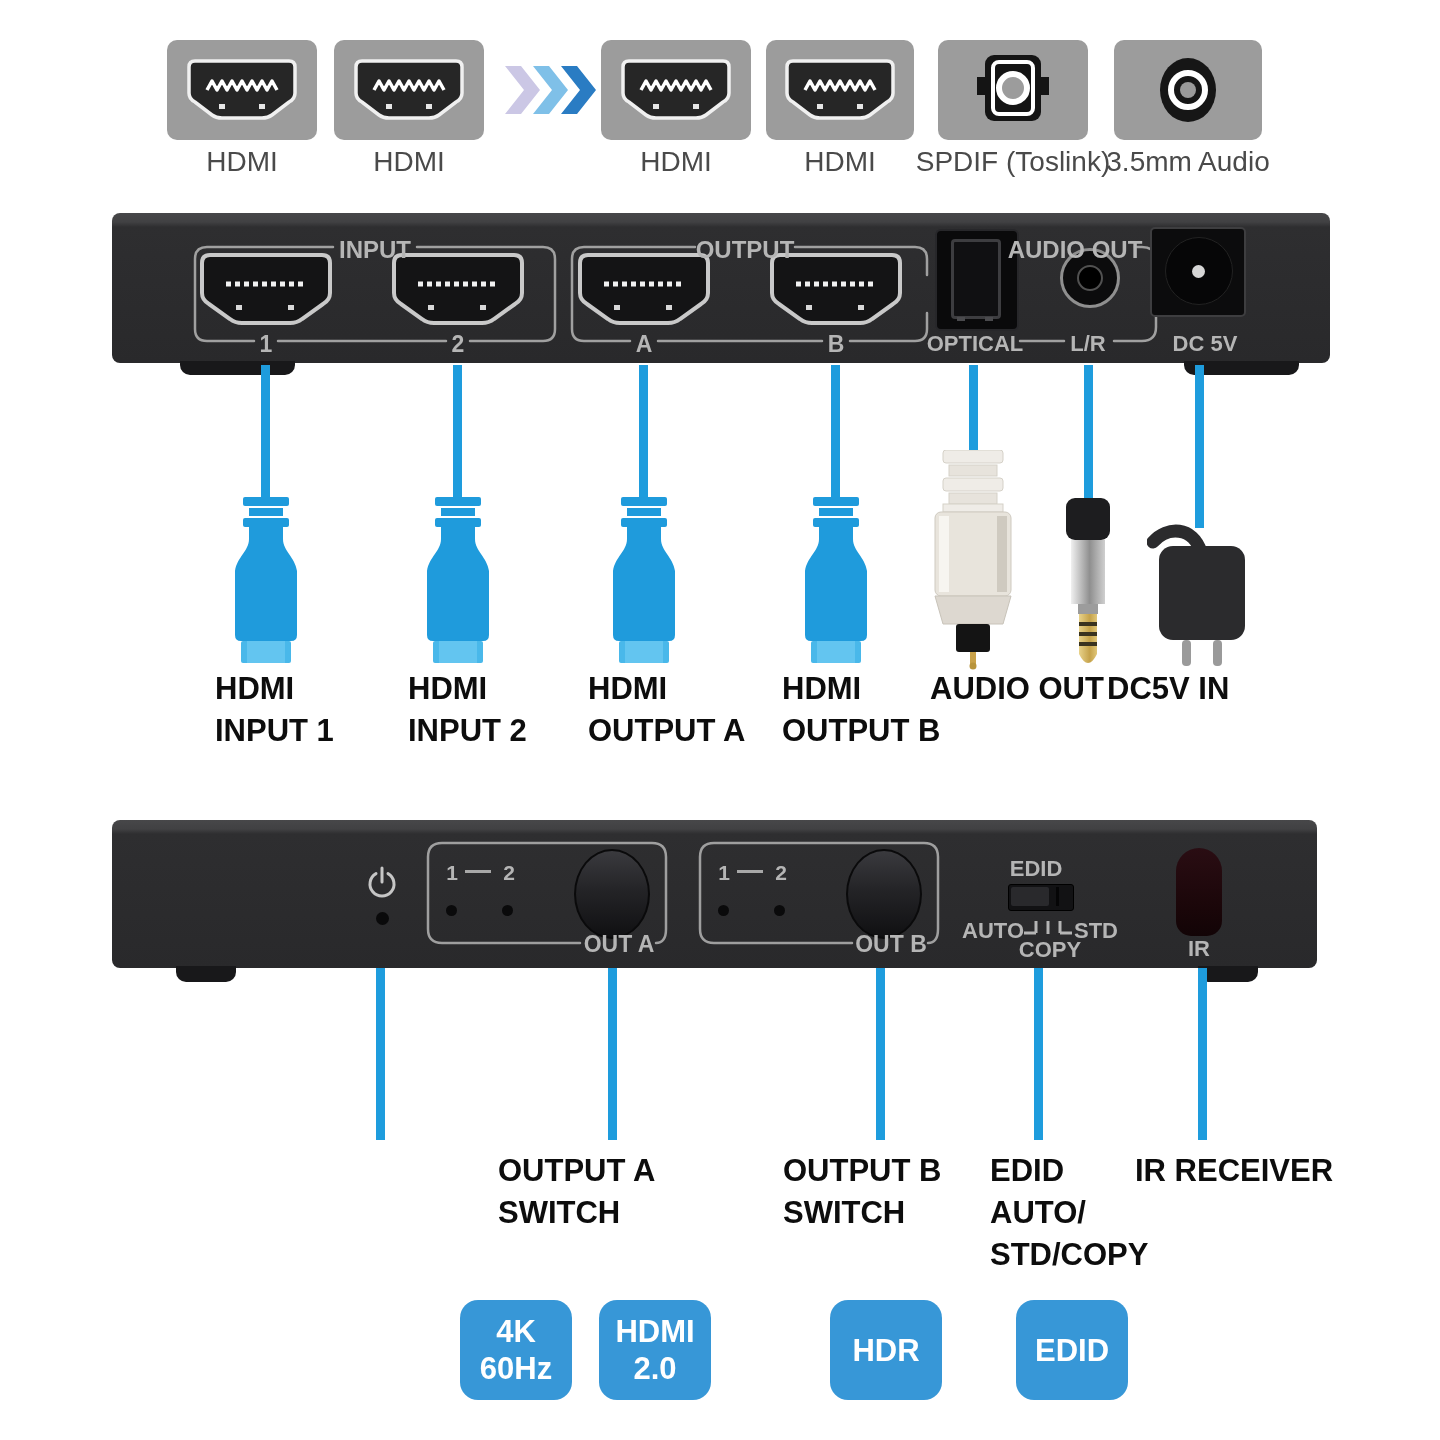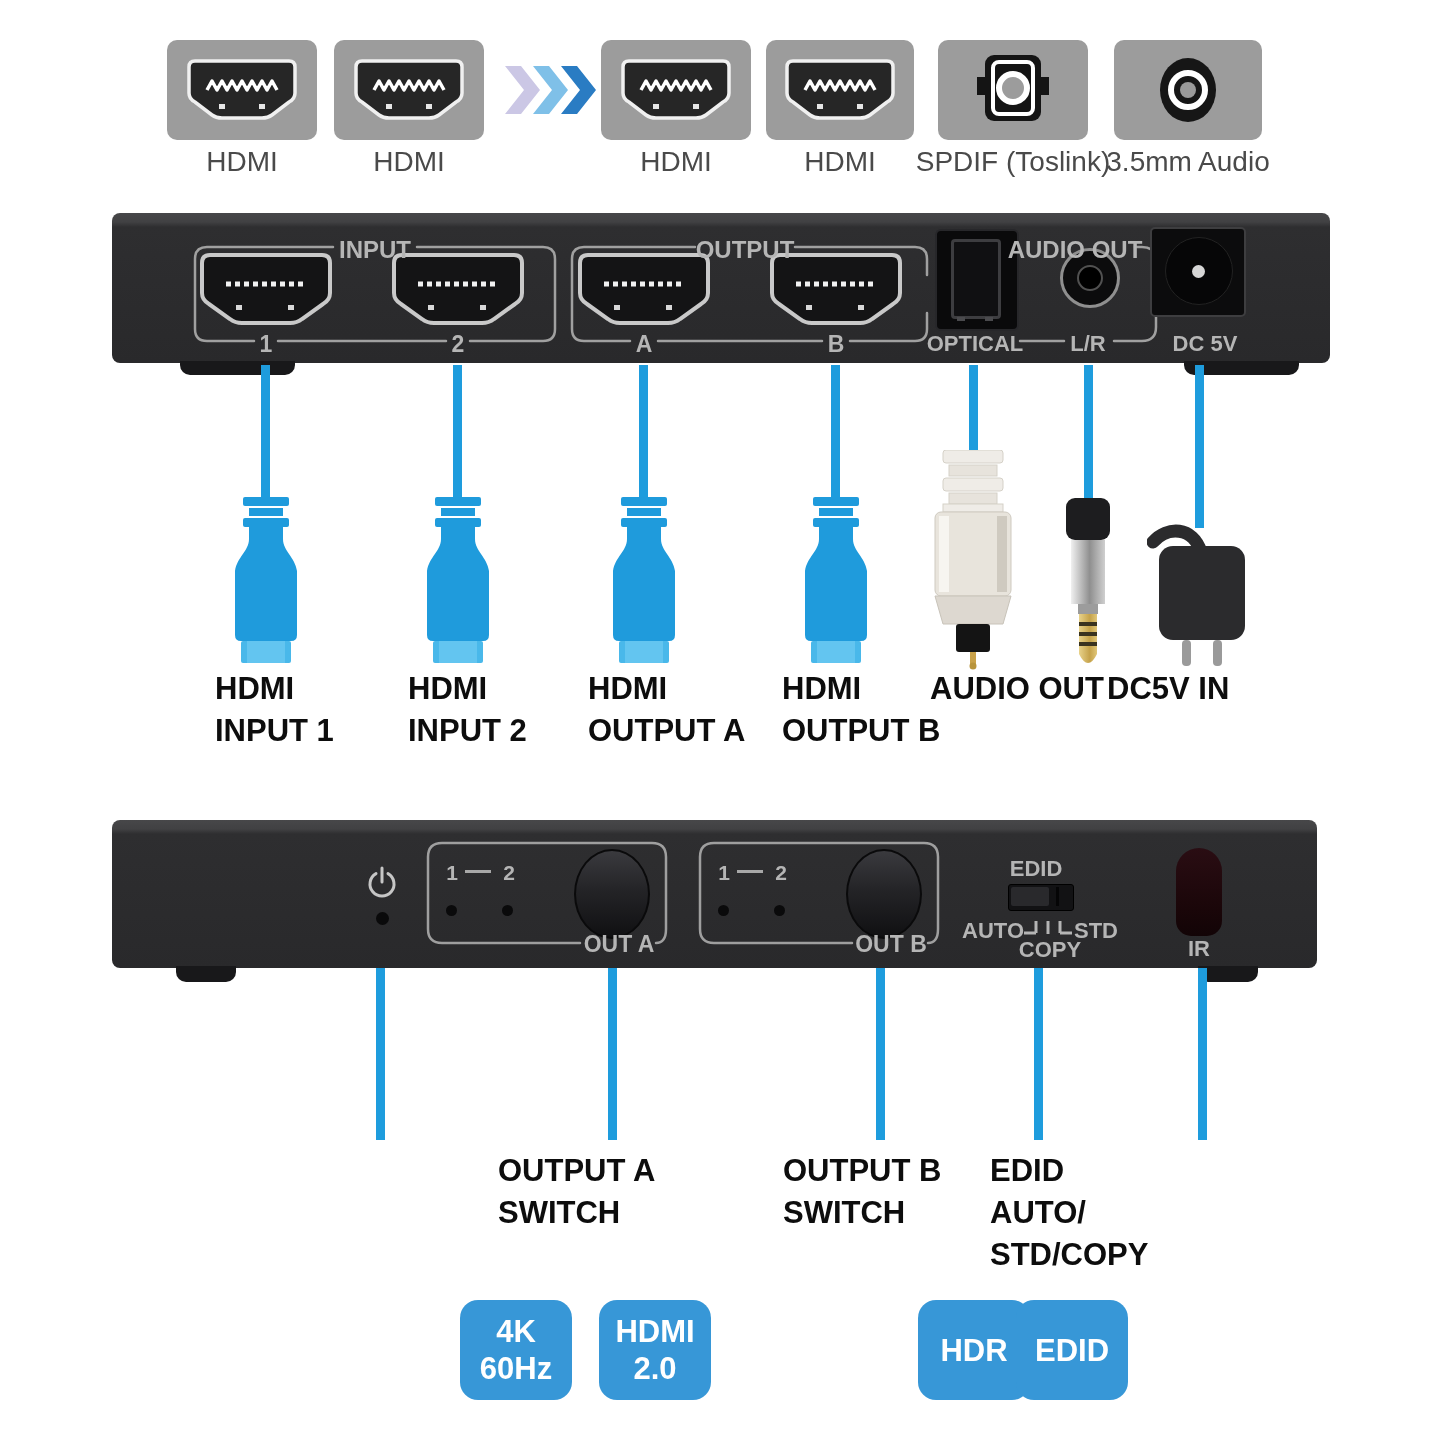--- a/index.html
+++ b/index.html
@@ -324,30 +324,35 @@
   <div class="callout" style="left:783px;top:1150px">
     <div>OUTPUT B</div>
       <div>SWITCH</div>
       <div></div>
   </div>
   <div class="callout" style="left:990px;top:1150px">
     <div>EDID</div>
       <div>AUTO/</div>
       <div>STD/COPY</div>
   </div>
+  <div class="callout" style="left:1135px;top:1150px">
+    <div>IR RECEIVER</div>
+      <div></div>
+      <div></div>
+  </div>
 
   <div class="badge" style="left:460px;top:1300px">
     <div>4K</div>
       <div>60Hz</div>
   </div>
   <div class="badge" style="left:599px;top:1300px">
     <div>HDMI</div>
       <div>2.0</div>
   </div>
-  <div class="badge" style="left:918px;top:1300px">
+  <div class="badge" style="left:830px;top:1300px">
     <div>HDR</div>
       <div></div>
   </div>
   <div class="badge" style="left:1016px;top:1300px">
     <div>EDID</div>
       <div></div>
   </div>
 
 </div>
 

